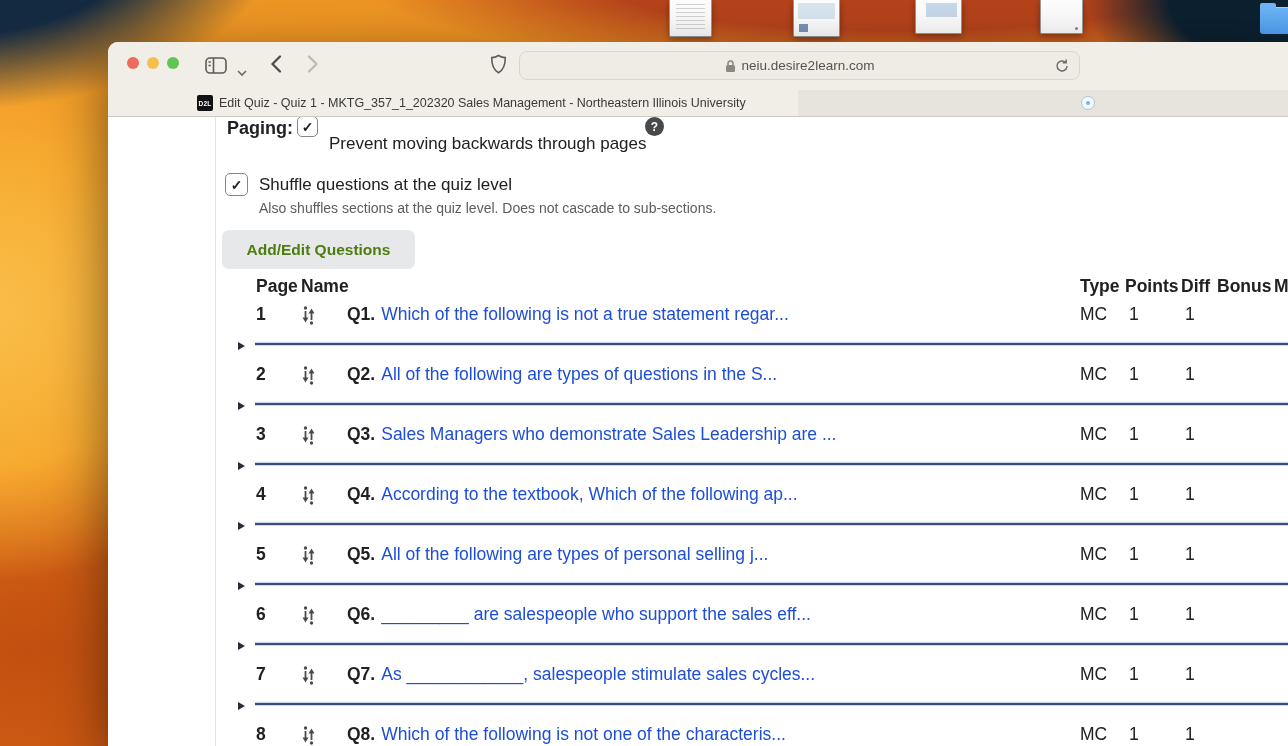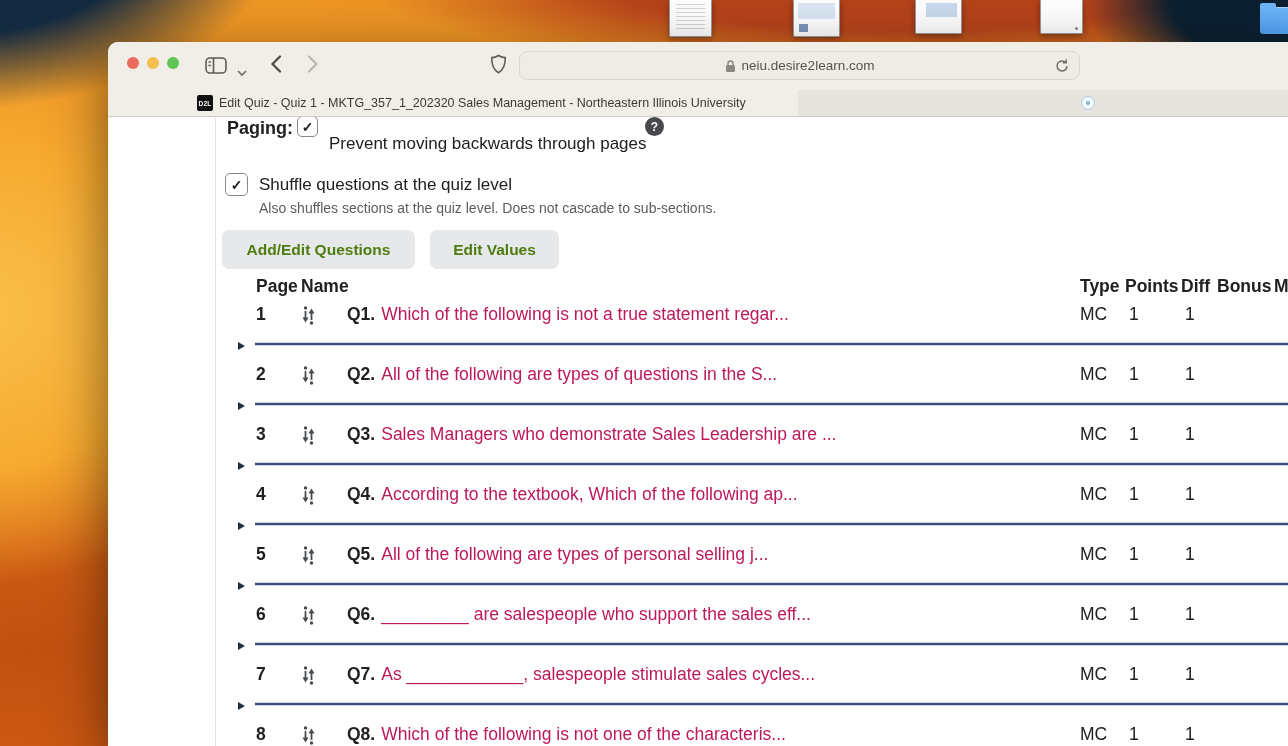--- a/index.html
+++ b/index.html
@@ -65,21 +65,21 @@
   .th { position:absolute; top:0; }
   .th-page { left:148px; } .th-name { left:193px; }
   .th-type { left:972px; } .th-points { left:1017px; } .th-diff { left:1073px; } .th-bonus { left:1109px; } .th-m { left:1166px; }
 
   .rows { position:absolute; left:0; top:177px; width:100%; }
   .qrow { position:absolute; left:0; width:100%; height:44px; }
   .pagecell { position:absolute; left:148px; top:10px; font-size:17.5px; font-weight:bold; }
   .handle { position:absolute; left:193px; top:11px; }
   .qtext { position:absolute; left:239px; top:10px; font-size:17.5px; white-space:nowrap; }
   .qnum { font-weight:bold; color:#202122; margin-right:6px; }
-  .qlink { color:#be185d; text-decoration:none; cursor:pointer; }
+  .qlink { color:#1d4ed8; text-decoration:none; cursor:pointer; }
   .typecell { position:absolute; left:972px; top:10px; font-size:17.5px; }
   .ptscell  { position:absolute; left:1021px; top:10px; font-size:17.5px; }
   .diffcell { position:absolute; left:1077px; top:10px; font-size:17.5px; }
 
   .qsep { position:absolute; left:0; width:100%; height:11px; }
   .tri { position:absolute; left:130px; top:1px; width:0; height:0; border-left:7px solid #242e3a; border-top:4.5px solid transparent; border-bottom:4.5px solid transparent; }
   .sline { position:absolute; left:147px; right:0; top:0; height:6px;
     background:linear-gradient(to bottom, #fbf7e3 0 1px, #ccd8ee 1px 2px, #3c4c77 2px 4px, #ccd8ee 4px 5px, rgba(255,255,255,0) 5px); }
 </style>
 </head>
@@ -176,21 +176,20 @@
         <span class="help">?</span>
       </div>
 
       <span class="cb cb-shuffle">
           <span>✓</span>
         </span>
       <span class="lbl-shuffle">Shuffle questions at the quiz level</span>
       <span class="note-shuffle">Also shuffles sections at the quiz level. Does not cascade to sub-sections.</span>
 
       <button class="btn btn-addedit">Add/Edit Questions</button>
-      <button class="btn btn-editvalues">Edit Values</button>
 
       <div class="thead">
         <span class="th th-page">Page</span>
         <span class="th th-name">Name</span>
         <span class="th th-type">Type</span>
         <span class="th th-points">Points</span>
         <span class="th th-diff">Diff</span>
         <span class="th th-bonus">Bonus</span>
         <span class="th th-m">M</span>
       </div>

